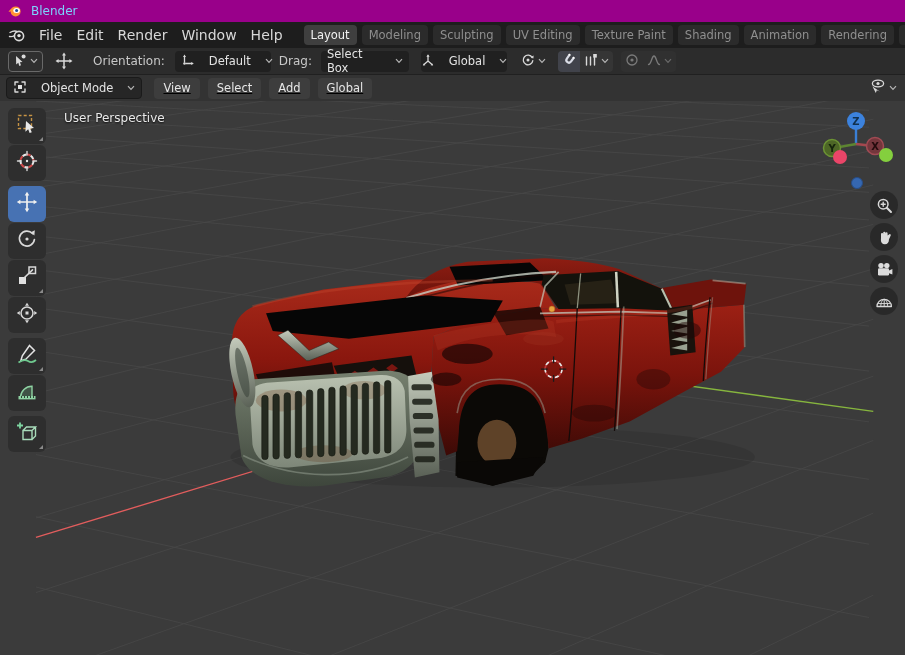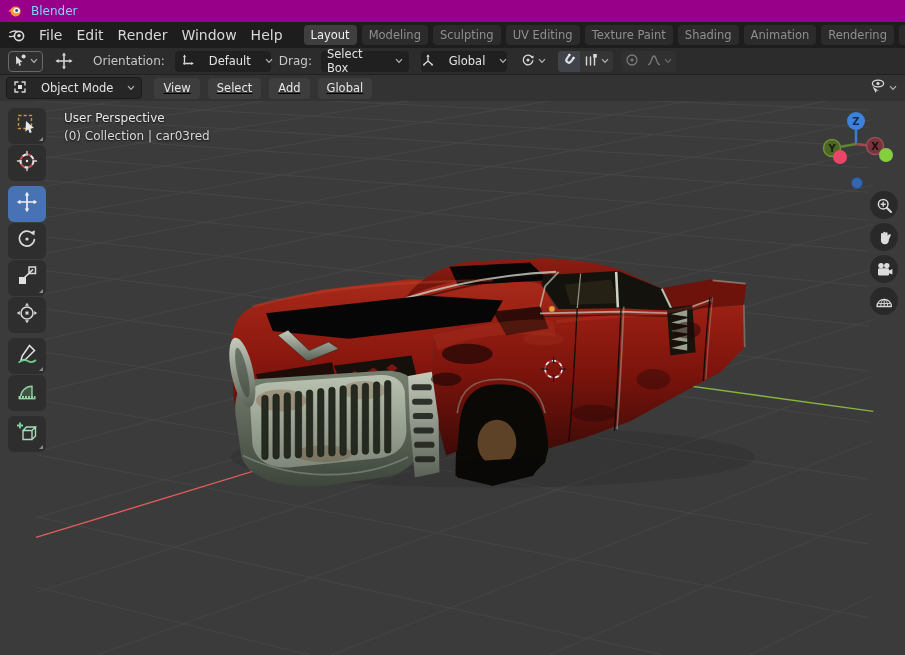--- a/index.html
+++ b/index.html
@@ -423,21 +423,20 @@
           <line x1="572" y1="403" x2="572" y2="411"></line>
             <line x1="572" y1="425" x2="572" y2="433"></line>
           <line x1="557" y1="418" x2="565" y2="418"></line>
             <line x1="579" y1="418" x2="587" y2="418"></line>
         </g>
       </g>
     </svg>
 
     <div class="overlay-text">
       <div>User Perspective</div>
-      <div class="l2">(0) Collection | car03red</div>
     </div>
 
     <div class="toolbar" id="toolbar">
         <div class="tbtn">
           <span><svg width="22" height="22" viewBox="0 0 22 22">
               <rect x="2.5" y="2.5" width="13" height="13" fill="none" stroke="#c79445" stroke-dasharray="3 2.2" stroke-width="1.4"></rect>
               <path d="M10 8 L18 15 L14.2 15.4 L15.8 19.2 L13.6 20 L12.2 16.2 L9.4 18.8 Z" fill="#e8e8e8"></path>
             </svg></span>
           <span class="sub"></span>
         </div>

